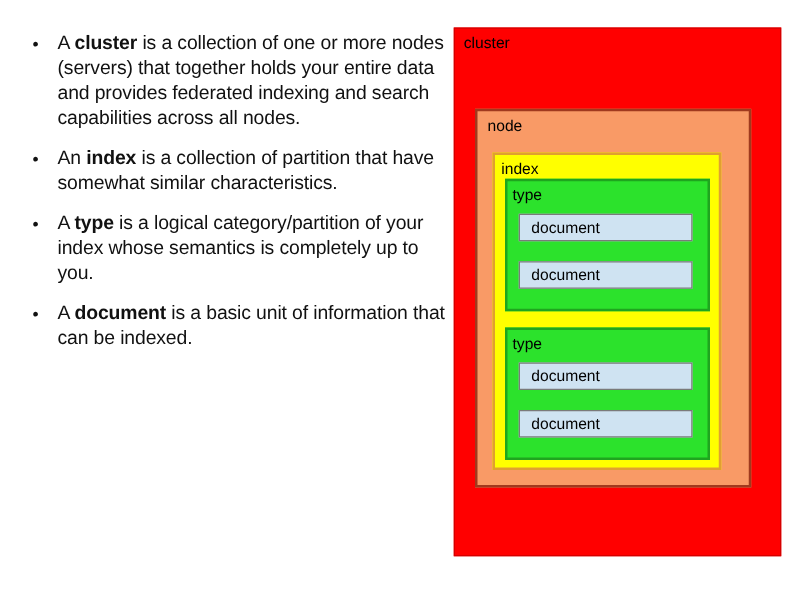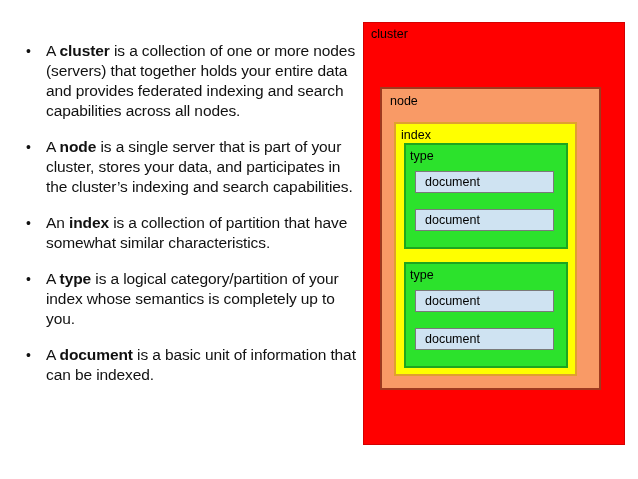--- a/index.html
+++ b/index.html
@@ -25,21 +25,21 @@
     width: 334px;
   }
   .bullet-list {
     list-style: none;
     margin: 0;
     padding: 0;
   }
   .bullet {
     position: relative;
     padding-left: 21px;
-    margin: 16px 0 12px 0;
+    margin: 0 0 12px 0;
     font-size: 15.5px;
     line-height: 20px;
     letter-spacing: -0.1px;
   }
   .bullet::before {
     content: "\2022";
     position: absolute;
     left: 1px;
     top: 0;
     font-size: 14px;
@@ -109,21 +109,20 @@
   }
   .doc-1 { top: 26px; }
   .doc-2 { top: 64px; }
 </style>
 </head>
 <body>
 
 <div class="slide-text">
   <ul class="bullet-list">
     <li class="bullet"><span>A </span><b>cluster</b><span> is a collection of one or more nodes (servers) that together holds your entire data and provides federated indexing and search capabilities across all nodes.</span></li>
-    <li class="bullet"><span>A </span><b>node</b><span> is a single server that is part of your cluster, stores your data, and participates in the cluster’s indexing and search capabilities.</span></li>
     <li class="bullet"><span>An </span><b>index</b><span> is a collection of partition that have somewhat similar characteristics.</span></li>
     <li class="bullet"><span>A </span><b>type</b><span> is a logical category/partition of your index whose semantics is completely up to you.</span></li>
     <li class="bullet"><span>A </span><b>document</b><span> is a basic unit of information that can be indexed.</span></li>
   </ul>
 </div>
 
 <div class="diagram-box cluster">
   <div class="box-label">cluster</div>
 
   <div class="diagram-box node">

